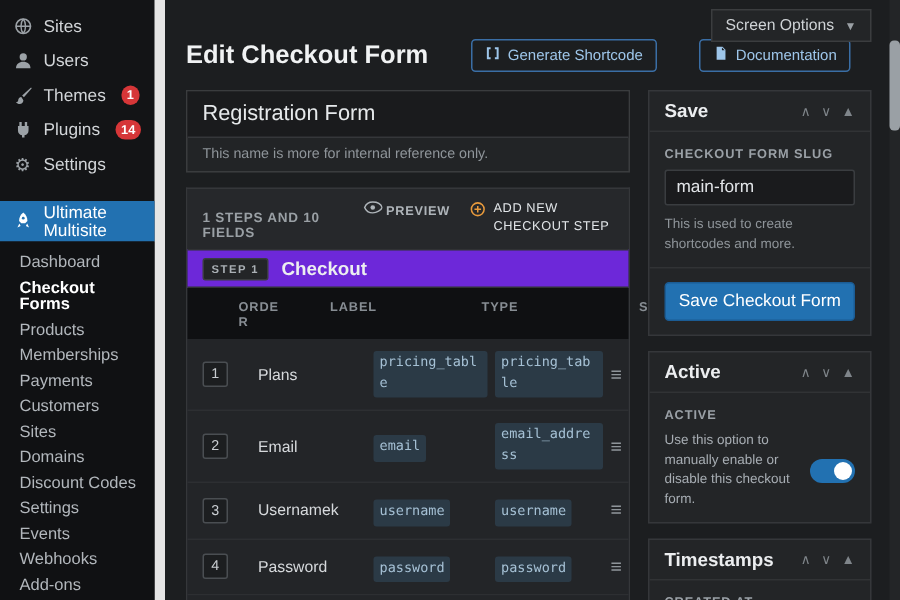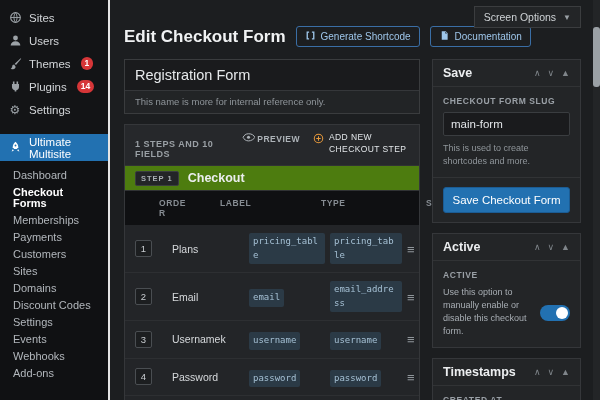--- a/index.html
+++ b/index.html
@@ -1,36 +1,36 @@
 <!DOCTYPE html>
 <html><head>
 <meta charset="utf-8">
 <style>
   * { margin:0; padding:0; box-sizing:border-box; }
   html,body { background:#101113; }
   body { font-family:"Liberation Sans", sans-serif; }
   .app { position:relative; width:600px; height:400px; background:#1c1e20; overflow:hidden; display:flex; }
 
   
-  .sidebar { flex:0 0 110px; width:110px; background:#131416; border-right:2px solid #e5e5e5; display:flex; flex-direction:column; padding-top:6px; }
+  .sidebar { flex:0 0 110px; width:110px; background:#131416; border-right:7px solid #e5e5e5; display:flex; flex-direction:column; padding-top:6px; }
   .sb-item { display:flex; align-items:center; gap:7px; padding:0 8px; height:23px; cursor:pointer; color:#d2d5d8; font-size:11.5px; }
   .sb-ic { width:14px; height:14px; display:flex; align-items:center; justify-content:center; color:#9ca2a7; flex:0 0 14px; font-size:12px; line-height:1; }
   .badge { background:#d63638; color:#fff; border-radius:9px; font-size:8.5px; font-weight:bold; padding:1px 4px; margin-left:3px; line-height:1.2; }
   .badge:empty { display:none; }
   .sb-section { display:flex; align-items:center; gap:7px; padding:0 8px; height:27px; margin-top:13px; background:#2271b1; color:#fff; font-size:11.5px; cursor:pointer; }
   .sb-section .sb-ic { color:#fff; }
   .sb-sub { flex:1; background:#101113; padding-top:6px; }
   .sb-sub-item { padding:3px 10px 3px 13px; font-size:11px; line-height:11px; color:#b2b7bc; cursor:pointer; }
   .sb-sub-item.active { color:#ffffff; font-weight:bold; }
 
   
   .main { flex:1; position:relative; padding:10px 19px 0 14px; }
   .screen-options { position:absolute; top:6px; right:19px; display:flex; align-items:center; gap:7px; background:#232527; border:1px solid #3b3d3f; color:#cfd3d6; font-size:10.5px; padding:4px 9px; cursor:pointer; }
   .screen-options .caret { font-size:8px; color:#9aa0a5; }
-  .title-row { display:flex; align-items:center; gap:10px; margin:16px 0 12px; }
+  .title-row { display:flex; align-items:center; gap:28px; margin:16px 0 12px; }
   .page-title { font-size:17px; font-weight:bold; color:#f0f2f3; }
   .hbtn { display:flex; align-items:center; gap:5px; border:1px solid #3a6ea5; color:#9ec6ea; background:transparent; font-size:10px; padding:3px 8px; border-radius:3px; cursor:pointer; font-family:inherit; }
   .hbtn svg { flex:0 0 auto; }
 
   .content { display:flex; gap:12px; align-items:flex-start; }
   .left-col { flex:0 0 296px; width:296px; }
   .right-col { flex:1; min-width:0; }
 
   
   .name-panel { border:1px solid #3a3c3e; background:#222426; }
@@ -39,21 +39,21 @@
 
   
   .fields-panel { margin-top:10px; border:1px solid #35373a; border-bottom:none; background:#222426; }
   .fields-head { display:flex; justify-content:space-between; align-items:flex-start; padding:7px 10px 6px; background:#26282b; }
   .summary { font-size:9px; letter-spacing:.5px; color:#9aa0a5; font-weight:bold; padding-top:7px; }
   .head-actions { display:flex; gap:13px; align-items:flex-start; }
   .preview-link { display:flex; flex-direction:row; align-items:center; gap:2px; color:#aeb4b9; font-size:8.5px; letter-spacing:.5px; font-weight:bold; cursor:pointer; padding-top:1px; }
   .add-step-link { display:flex; gap:4px; width:96px; color:#e2e6e9; font-size:8.5px; letter-spacing:.4px; font-weight:normal; line-height:1.4; cursor:pointer; }
   .add-step-link .plus-ic { color:#e89a3c; flex:0 0 12px; padding-top:1px; }
 
-  .step-row { display:flex; align-items:center; gap:9px; padding:5px 10px; background:#4d7c0f; border-top:1px solid #303234; border-bottom:1px solid #303234; height:26px; }
+  .step-row { display:flex; align-items:center; gap:9px; padding:5px 10px; background:#6d28d9; border-top:1px solid #303234; border-bottom:1px solid #303234; height:26px; }
   .step-chip { font-size:7.5px; letter-spacing:1px; font-weight:bold; color:#aab0b5; border:1px solid #3a3d40; background:#232527; padding:2px 5px; border-radius:2px; }
   .step-title { font-size:12.5px; font-weight:bold; color:#eceef0; }
 
   .cols-head { display:flex; gap:5px; padding:7px 10px; background:#0f1012; align-items:flex-start; }
   .cols-head .col { font-size:8.5px; letter-spacing:.6px; color:#878d93; font-weight:bold;margin-left:24px; }
   .c-order { width:32px; flex:0 0 32px; word-break:break-all; }
   .c-label { width:72px; flex:0 0 72px; }
   .c-type  { width:76px; flex:0 0 76px; }
   .c-slug  { width:72px; flex:0 0 72px; }
   .c-handle { flex:1; text-align:right; }
@@ -155,20 +155,23 @@
     <div class="sb-sub">
 
         <div class="sb-sub-item">
           <span>Dashboard</span>
         </div>
 
         <div class="sb-sub-item active">
           <span>Checkout Forms</span>
         </div>
 
+        <div class="sb-sub-item">
+          <span>Products</span>
+        </div>
 
         <div class="sb-sub-item">
           <span>Memberships</span>
         </div>
 
         <div class="sb-sub-item">
           <span>Payments</span>
         </div>
 
         <div class="sb-sub-item">

